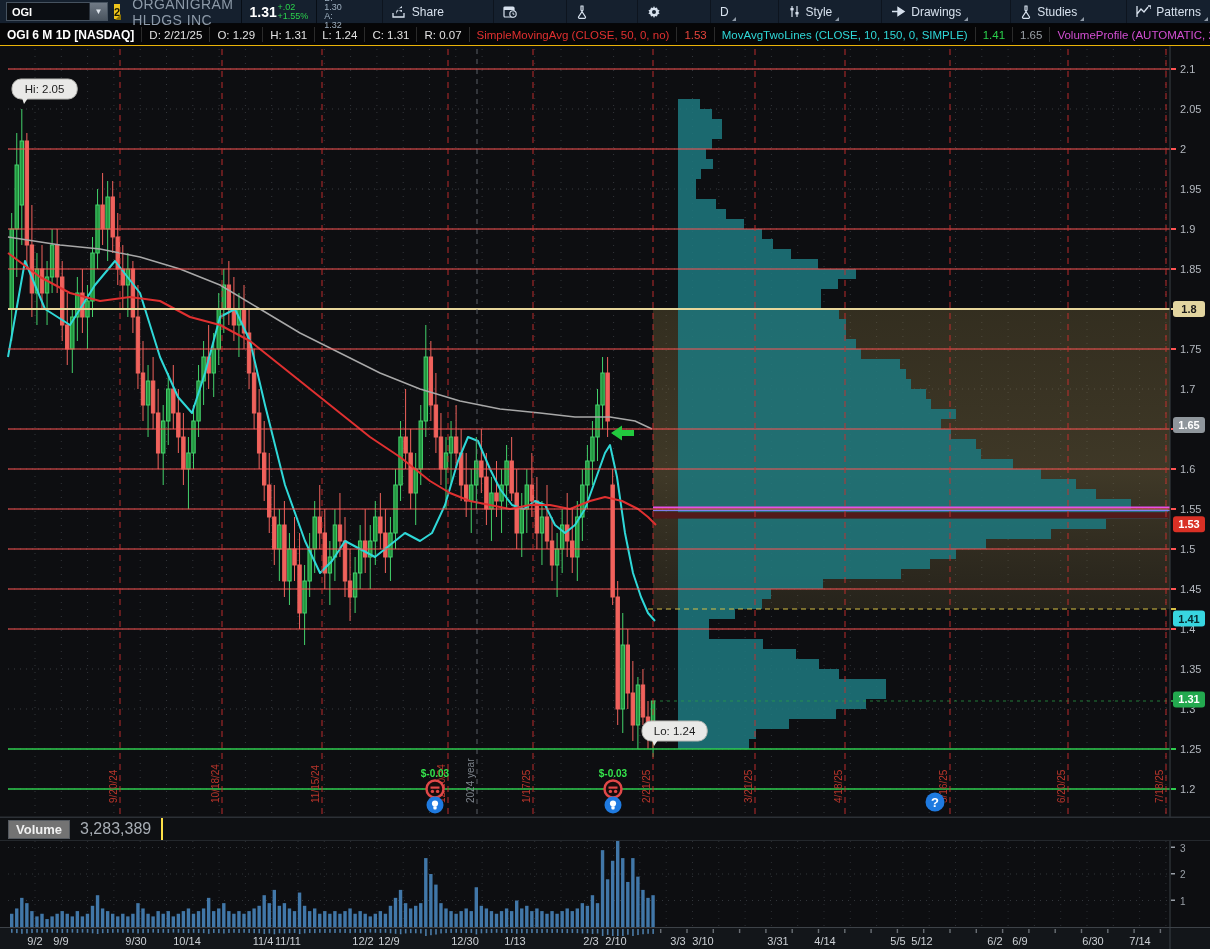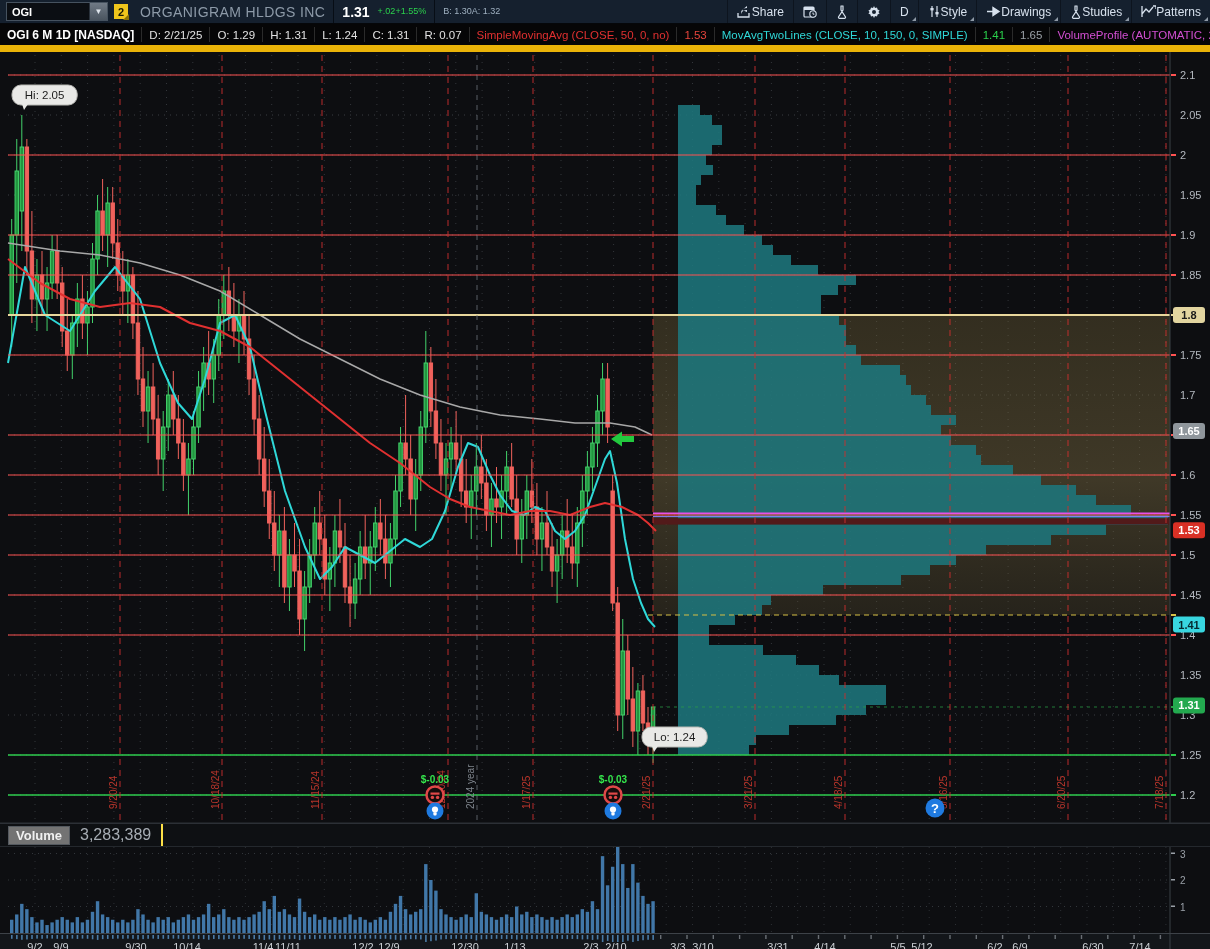--- a/index.html
+++ b/index.html
@@ -8,29 +8,29 @@
   
   #topbar{height:23px;background:#15202e;display:flex;align-items:center;color:#cfd9e6;font-size:12px;border-bottom:1px solid #05070a;}
   .sym-box{display:flex;align-items:center;margin-left:6px;height:17px;background:#0b0e13;border:1px solid #46525f;}
   .sym-input{width:72px;padding:0 5px;color:#fff;font-weight:bold;font-size:11px;}
   .sym-caret{width:17px;height:17px;background:linear-gradient(#707a86,#4a545f);display:flex;align-items:center;justify-content:center;color:#dfe5ec;font-size:8px;border-left:1px solid #2a323c;}
   .badge2{margin-left:6px;width:14px;height:15px;background:#efc51c;color:#1a1a00;font-weight:bold;font-size:11px;display:flex;align-items:center;justify-content:center;position:relative;}
   .badge2::after{content:"";position:absolute;right:-1px;bottom:-1px;border:3px solid transparent;border-right-color:#8a7205;border-bottom-color:#8a7205;}
   .company{margin-left:12px;color:#8d9aa8;letter-spacing:.4px;font-size:14px;}
   .tb-sep{width:1px;height:100%;background:#070d15;margin:0 8px;}
   .last{color:#fff;font-weight:bold;font-size:14px;}
-  .mini2{display:flex;flex-direction:row;line-height:9px;font-size:9px;justify-content:flex-start;}
+  .mini2{display:flex;flex-direction:column;line-height:9px;font-size:9px;justify-content:flex-start;}
   .chg{color:#2bd14c;}
   .ba{color:#9fb0c0;}
   #topbar .right{margin-left:auto;display:flex;align-items:center;height:100%;}
-  .tbtn{display:flex;align-items:center;padding:0 9px;height:100%;position:relative;color:#d7e1ed;cursor:default;border-left:1px solid rgba(0,0,0,.35);}
+  .tbtn{display:flex;align-items:center;gap:5px;padding:0 9px;height:100%;position:relative;color:#d7e1ed;cursor:default;border-left:1px solid rgba(0,0,0,.35);margin-left:40px;}
   .tbtn.caret::after{content:"";position:absolute;right:2px;bottom:2px;border:2.6px solid transparent;border-right-color:#8e99a6;border-bottom-color:#8e99a6;}
   .tbtn svg{display:block;}
   
-  #hdr{height:21px;background:#060607;display:flex;align-items:center;font-size:11.5px;color:#e2e2e2;border-bottom:7px solid #eab308;}
+  #hdr{height:21px;background:#060607;display:flex;align-items:center;font-size:11.5px;color:#e2e2e2;border-bottom:1px solid #eab308;}
   .hcell{padding:0 7px;border-right:1px solid #2b2b2b;white-space:nowrap;height:15px;display:flex;align-items:center;}
   .hcell.first{font-weight:bold;font-size:12px;color:#fff;}
   
   #chartwrap{position:relative;width:1210px;height:905px;background:#0d0e11;}
   #cv{position:absolute;left:0;top:0;}
   #volrow{position:absolute;left:0;top:771px;width:1202px;height:22px;display:flex;align-items:center;padding-left:8px;background:#0e1013;border-top:1px solid #2c3036;border-bottom:1px solid #24282d;}
   .volbox{border:1px solid #54595f;background:#737373;color:#f0f0f0;font-size:13px;font-weight:bold;padding:1px 7px;}
   .volval{color:#a7adb4;font-size:16px;padding:2px 10px;border-right:2px solid #fde047;}
   text{font-family:"Liberation Sans",sans-serif;}
 </style>

